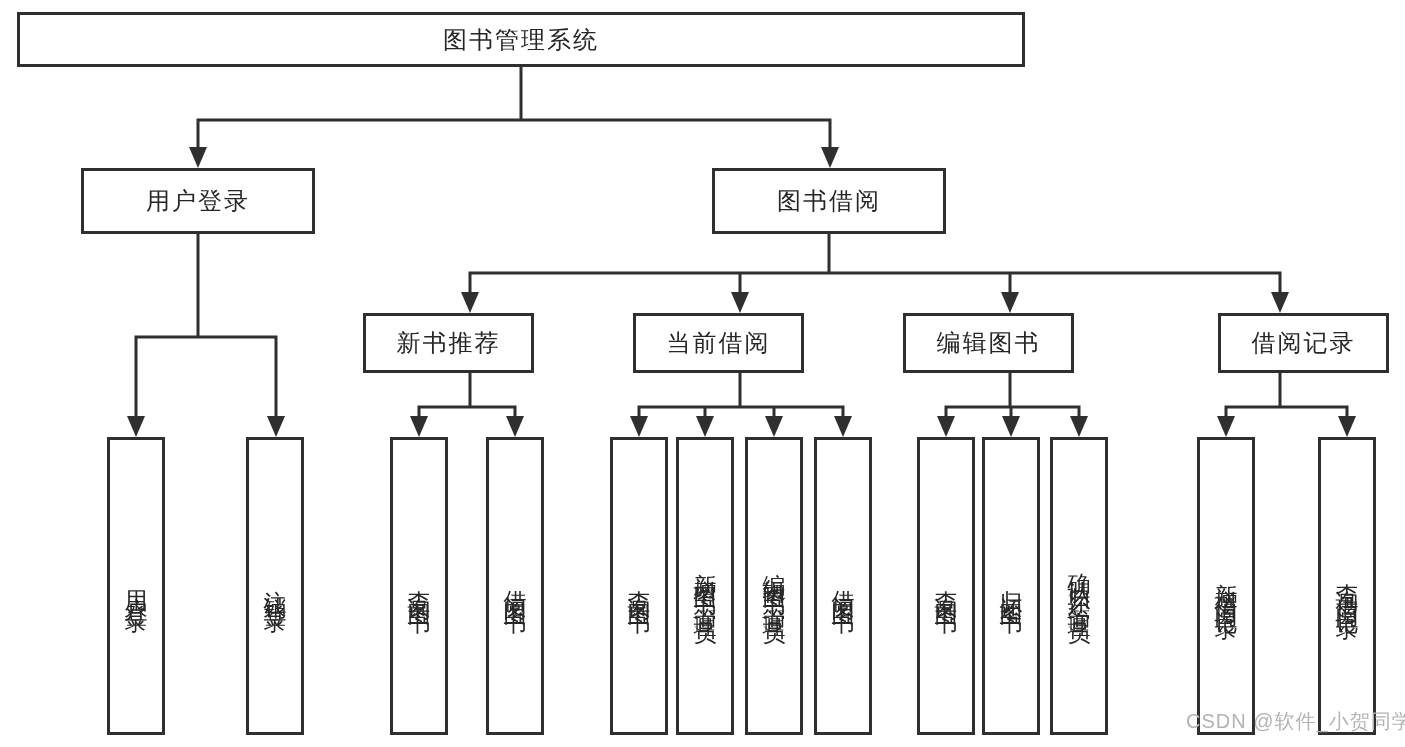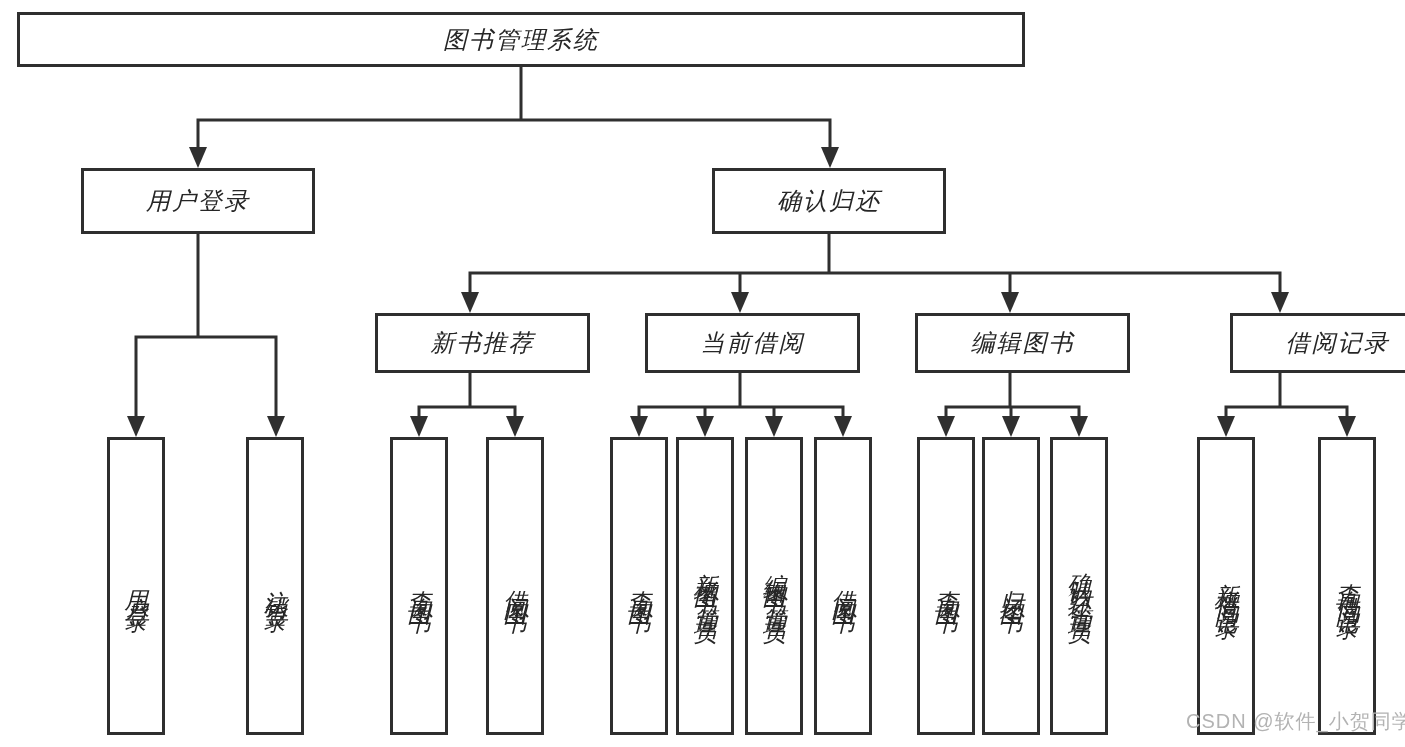--- a/index.html
+++ b/index.html
@@ -23,30 +23,29 @@
   }
   .node {
     position: absolute;
     box-sizing: border-box;
     border: 3px solid #2f2f2f;
     background: #ffffff;
     display: flex;
     align-items: center;
     justify-content: center;
     color: #262626;
-    font-style: italic;
   }
   .node-h {
     font-size: 24px;
     letter-spacing: 2px;
     white-space: nowrap;
   }
   .node-root  { left: 17px;  top: 12px;  width: 1008px; height: 55px; }
   .node-l2    { top: 168px; width: 234px; height: 66px; }
-  .node-l3    { top: 313px; width: 215px; height: 60px; margin-left: 12px; }
+  .node-l3    { top: 313px; width: 171px; height: 60px; }
   .node-leaf  { top: 437px; width: 58px;  height: 298px; }
   .vtext {
     writing-mode: vertical-lr;
     text-orientation: mixed;
     font-size: 23px;
     letter-spacing: 7px;
     line-height: 1;
     color: #262626;
     white-space: nowrap;
   }
@@ -107,21 +106,21 @@
   </svg>
 
   <div class="node node-h node-root">
     <span>图书管理系统</span>
   </div>
 
   <div class="node node-h node-l2" style="left:81px">
     <span>用户登录</span>
   </div>
   <div class="node node-h node-l2" style="left:712px">
-    <span>确认归还</span>
+    <span>图书借阅</span>
   </div>
 
   <div class="node node-h node-l3" style="left:363px">
     <span>新书推荐</span>
   </div>
   <div class="node node-h node-l3" style="left:633px">
     <span>当前借阅</span>
   </div>
   <div class="node node-h node-l3" style="left:903px">
     <span>编辑图书</span>

